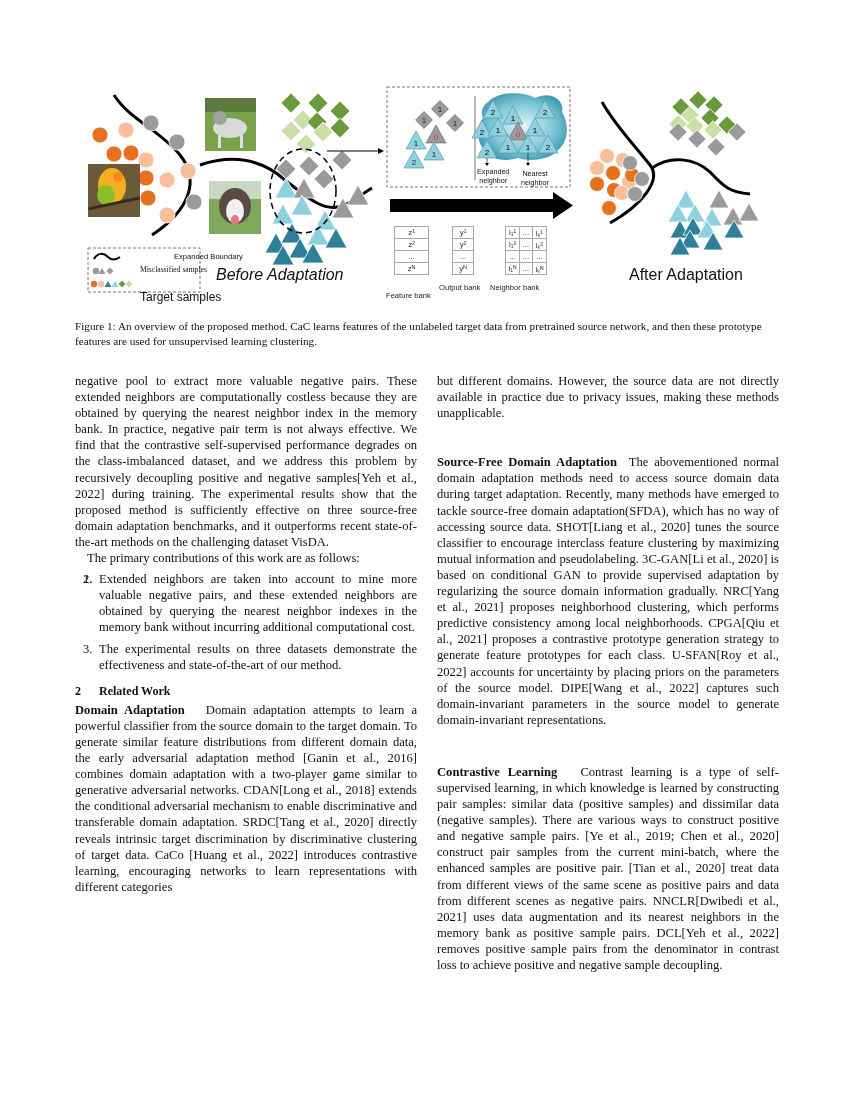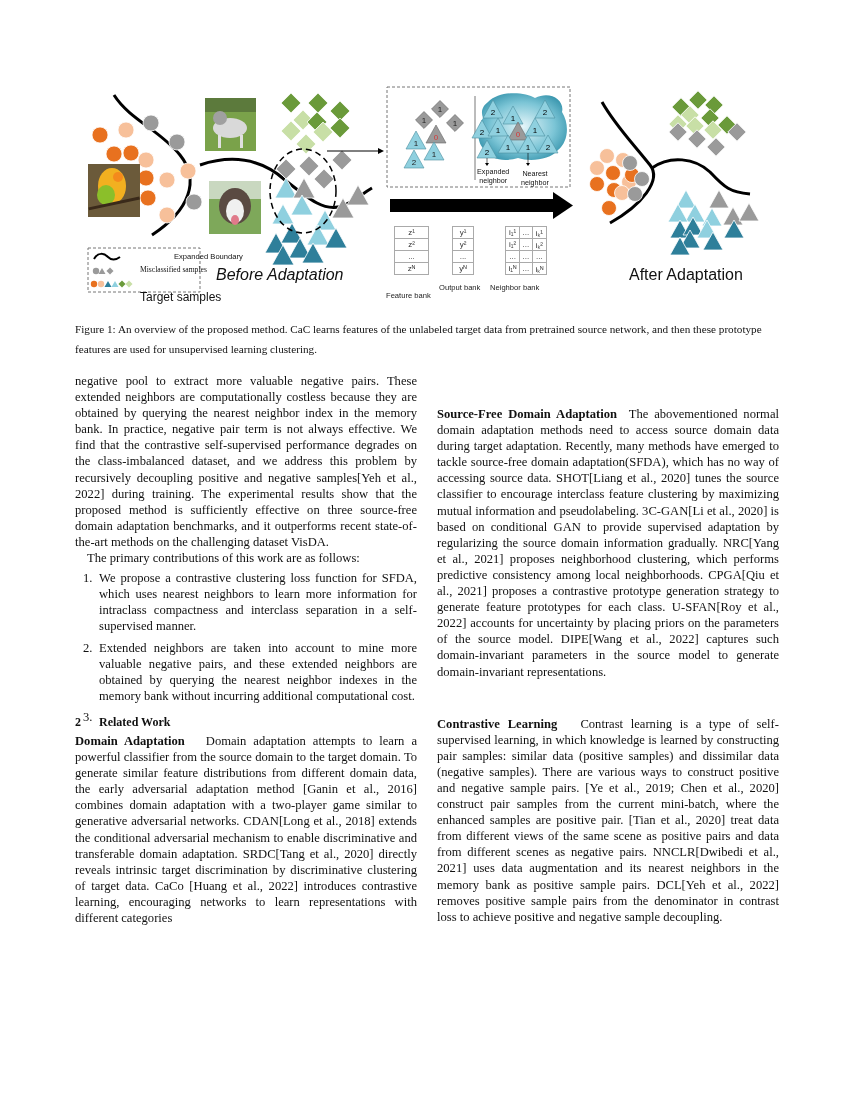--- a/index.html
+++ b/index.html
@@ -1,19 +1,19 @@
 <!DOCTYPE html>
 <html><head>
 <meta charset="utf-8">
 <style>
   html, body { margin:0; padding:0; background:#ffffff; }
   body { width:850px; height:1100px; position:relative; overflow:hidden; font-family:"Liberation Serif", serif; color:#111; }
   .figure { position:absolute; left:70px; top:80px; width:712px; height:220px; }
   .figure svg { position:absolute; left:0; top:0; }
-  .caption { position:absolute; left:75px; top:319px; width:706px; font-size:11.2px; line-height:20px; text-align:left; }
+  .caption { position:absolute; left:75px; top:319px; width:706px; font-size:11.2px; line-height:15px; text-align:left; }
   .col { position:absolute; top:373px; width:342px; font-size:12.6px; line-height:16.1px; text-align:justify; }
   .col.left { left:75px; }
   .col.right { left:437px; }
   .col p { margin:0; }
   .indent { text-indent:12px; }
   .list { margin:4px 0 0 0; padding:0; list-style:none; }
   .list li { position:relative; padding-left:24px; margin-bottom:5px; }
   .list li .num { position:absolute; left:8px; top:0; }
   .section-h { font-weight:bold; font-size:12px; margin:10px 0 3px 0; }
   .section-h .secnum { display:inline-block; width:24px; }
@@ -317,26 +317,27 @@
   <span class="bank-label" style="left:369px; top:203px;">Output bank</span>
   <span class="bank-label" style="left:420px; top:203px;">Neighbor bank</span>
 </div>
 
 <div class="caption">Figure 1: An overview of the proposed method. CaC learns features of the unlabeled target data from pretrained source network, and then these prototype features are used for unsupervised learning clustering.</div>
 
 <div class="col left">
   <p>negative pool to extract more valuable negative pairs. These extended neighbors are computationally costless because they are obtained by querying the nearest neighbor index in the memory bank. In practice, negative pair term is not always effective. We find that the contrastive self-supervised performance degrades on the class-imbalanced dataset, and we address this problem by recursively decoupling positive and negative samples[Yeh et al., 2022] during training. The experimental results show that the proposed method is sufficiently effective on three source-free domain adaptation benchmarks, and it outperforms recent state-of-the-art methods on the challenging dataset VisDA.</p>
   <p class="indent">The primary contributions of this work are as follows:</p>
   <ul class="list">
-    <li><span class="num">1.</span><span>We propose a contrastive clustering loss function for SFDA, which uses nearest neighbors to learn more information for intraclass compactness and interclass separation in a self-supervised manner.</span></li>
+    <li><span class="num">1.</span></li>
     <li><span class="num">2.</span><span>Extended neighbors are taken into account to mine more valuable negative pairs, and these extended neighbors are obtained by querying the nearest neighbor indexes in the memory bank without incurring additional computational cost.</span></li>
-    <li><span class="num">3.</span></li>
+    <li><span class="num">3.</span><span>The experimental results on three datasets demonstrate the effectiveness and state-of-the-art of our method.</span></li>
   </ul>
   <div class="section-h"><span class="secnum">2</span><span>Related Work</span></div>
   <p><span class="para-h">Domain Adaptation</span>&nbsp;&nbsp;&nbsp;<span>Domain adaptation attempts to learn a powerful classifier from the source domain to the target domain. To generate similar feature distributions from different domain data, the early adversarial adaptation method [Ganin et al., 2016] combines domain adaptation with a two-player game similar to generative adversarial networks. CDAN[Long et al., 2018] extends the conditional adversarial mechanism to enable discriminative and transferable domain adaptation. SRDC[Tang et al., 2020] directly reveals intrinsic target discrimination by discriminative clustering of target data. CaCo [Huang et al., 2022] introduces contrastive learning, encouraging networks to learn representations with different categories</span></p>
 </div>
 
 <div class="col right">
+  <p>but different domains. However, the source data are not directly available in practice due to privacy issues, making these methods unapplicable.</p>
   <div class="gap"></div>
   <p><span class="para-h">Source-Free Domain Adaptation</span>&nbsp;&nbsp;<span>The abovementioned normal domain adaptation methods need to access source domain data during target adaptation. Recently, many methods have emerged to tackle source-free domain adaptation(SFDA), which has no way of accessing source data. SHOT[Liang et al., 2020] tunes the source classifier to encourage interclass feature clustering by maximizing mutual information and pseudolabeling. 3C-GAN[Li et al., 2020] is based on conditional GAN to provide supervised adaptation by regularizing the source domain information gradually. NRC[Yang et al., 2021] proposes neighborhood clustering, which performs predictive consistency among local neighborhoods. CPGA[Qiu et al., 2021] proposes a contrastive prototype generation strategy to generate feature prototypes for each class. U-SFAN[Roy et al., 2022] accounts for uncertainty by placing priors on the parameters of the source model. DIPE[Wang et al., 2022] captures such domain-invariant parameters in the source model to generate domain-invariant representations.</span></p>
   <div class="gap2"></div>
   <p><span class="para-h">Contrastive Learning</span>&nbsp;&nbsp;&nbsp;<span>Contrast learning is a type of self-supervised learning, in which knowledge is learned by constructing pair samples: similar data (positive samples) and dissimilar data (negative samples). There are various ways to construct positive and negative sample pairs. [Ye et al., 2019; Chen et al., 2020] construct pair samples from the current mini-batch, where the enhanced samples are positive pair. [Tian et al., 2020] treat data from different views of the same scene as positive pairs and data from different scenes as negative pairs. NNCLR[Dwibedi et al., 2021] uses data augmentation and its nearest neighbors in the memory bank as positive sample pairs. DCL[Yeh et al., 2022] removes positive sample pairs from the denominator in contrast loss to achieve positive and negative sample decoupling.</span></p>
 </div>
 
 </body></html>

